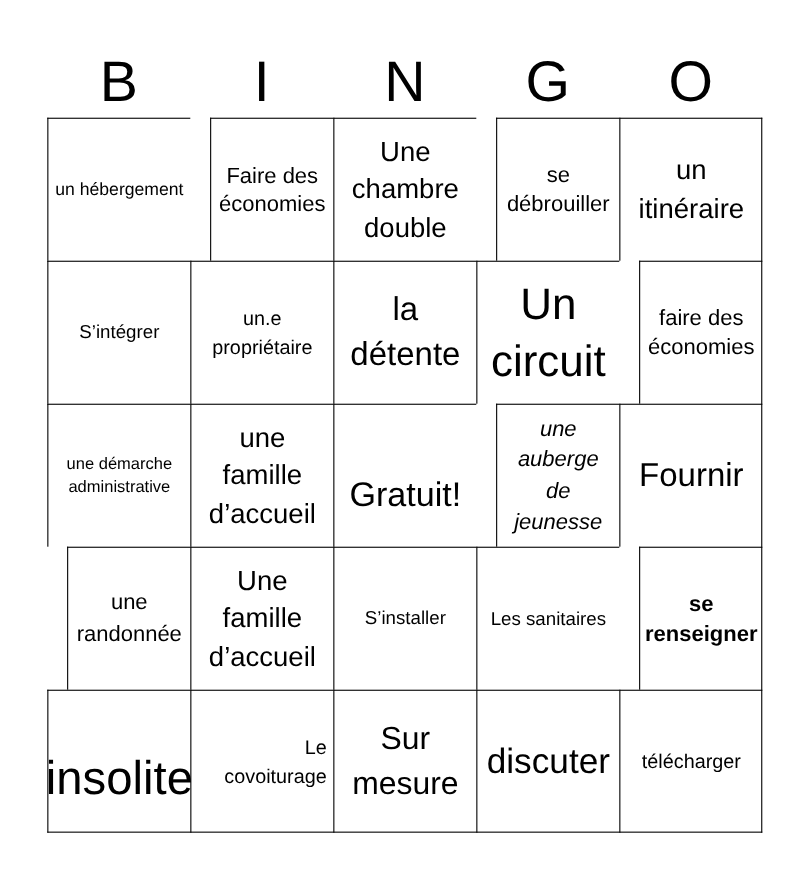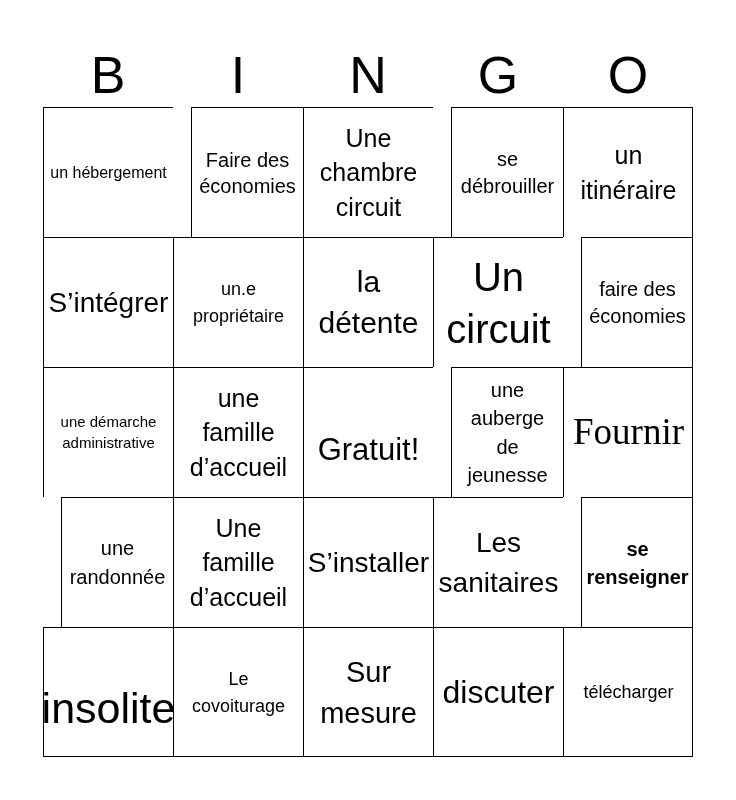--- a/index.html
+++ b/index.html
@@ -54,21 +54,21 @@
       padding: 4px 6px;
       line-height: 1.18;
       cursor: pointer;
     }
     .cell span {
       display: block;
     }
     .s-xs { font-size: 15px; line-height: 1.35; }
     .s-sm { font-size: 17px; line-height: 1.5; }
     .s-sm2 { font-size: 20px; line-height: 1.35; margin-left: 18px; }
-    .s-md { font-size: 28px; line-height: 1.35; }
+    .s-md { font-size: 17px; line-height: 1.35; }
     .s-lg { font-size: 25px; line-height: 1.38; }
     .s-lg2 { font-size: 27px; line-height: 1.3; }
     .s-xl { font-size: 32px; line-height: 1.2; text-align: center; }
     .s-xxl { font-size: 40px; line-height: 1.3; }
   </style>
 </head>
 <body>
 
 <div class="header">
   <div class="header-letter">B</div>
@@ -80,21 +80,21 @@
 
 <div class="board">
 
   <div class="cell s-sm">
       <span style="font-size:16px;line-height:1.45;">un hébergement</span>
     </div>
   <div class="cell s-sm2">
       <span style="line-height:1.3;">Faire des économies</span>
     </div>
   <div class="cell s-lg">
-      <span>Une chambre circuit</span>
+      <span>Une chambre double</span>
     </div>
   <div class="cell s-sm2">
       <span style="line-height:1.35;">se débrouiller</span>
     </div>
   <div class="cell s-lg">
       <span>un itinéraire</span>
     </div>
 
   <div class="cell s-md">
       <span>S’intégrer</span>
@@ -115,24 +115,24 @@
   <div class="cell s-xs">
       <span>une démarche administrative</span>
     </div>
   <div class="cell s-lg">
       <span>une famille d’accueil</span>
     </div>
   <div class="cell s-xl">
       <span style="font-size:31px;margin-top:35px;">Gratuit!</span>
     </div>
   <div class="cell s-sm2">
-      <span style="line-height:1.42;">une auberge de jeunesse</span>
+      <span style="line-height:1.42;font-style:italic;">une auberge de jeunesse</span>
     </div>
   <div class="cell s-xl">
-      <span style="font-size:37px;font-family:Liberation Serif, serif;">Fournir</span>
+      <span style="font-size:30px;">Fournir</span>
     </div>
 
   <div class="cell s-sm2">
       <span style="line-height:1.45;">une randonnée</span>
     </div>
   <div class="cell s-lg">
       <span>Une famille d’accueil</span>
     </div>
   <div class="cell s-md">
       <span>S’installer</span>
@@ -141,21 +141,21 @@
       <span style="line-height:1.4;">Les sanitaires</span>
     </div>
   <div class="cell s-sm2">
       <span style="line-height:1.4;font-weight:bold;">se renseigner</span>
     </div>
 
   <div class="cell s-xl">
       <span style="font-size:43px;margin-top:32px;">insolite</span>
     </div>
   <div class="cell s-sm">
-      <span style="font-size:18px;line-height:1.45;">Le covoiturage</span>
+      <span style="font-size:18px;line-height:1.45;text-align:right;">Le covoiturage</span>
     </div>
   <div class="cell s-lg2">
       <span style="font-size:29px;line-height:1.4;text-align:center;">Sur mesure</span>
     </div>
   <div class="cell s-lg2">
       <span style="font-size:32px;">discuter</span>
     </div>
   <div class="cell s-sm">
       <span style="font-size:18px;">télécharger</span>
     </div>

